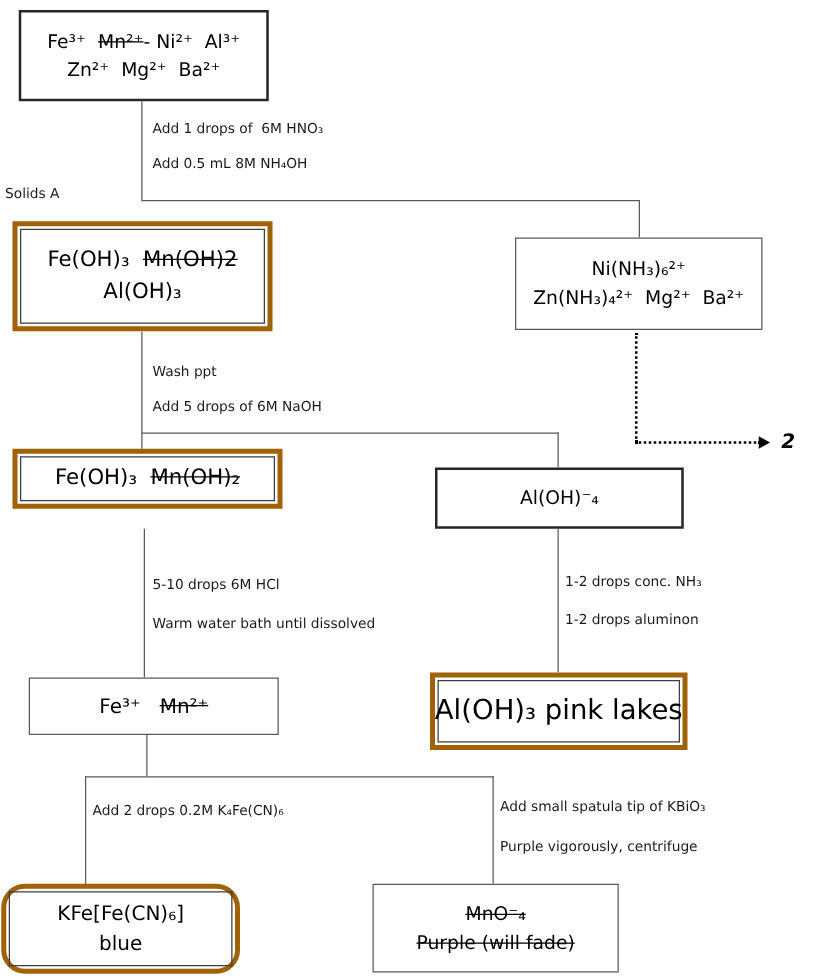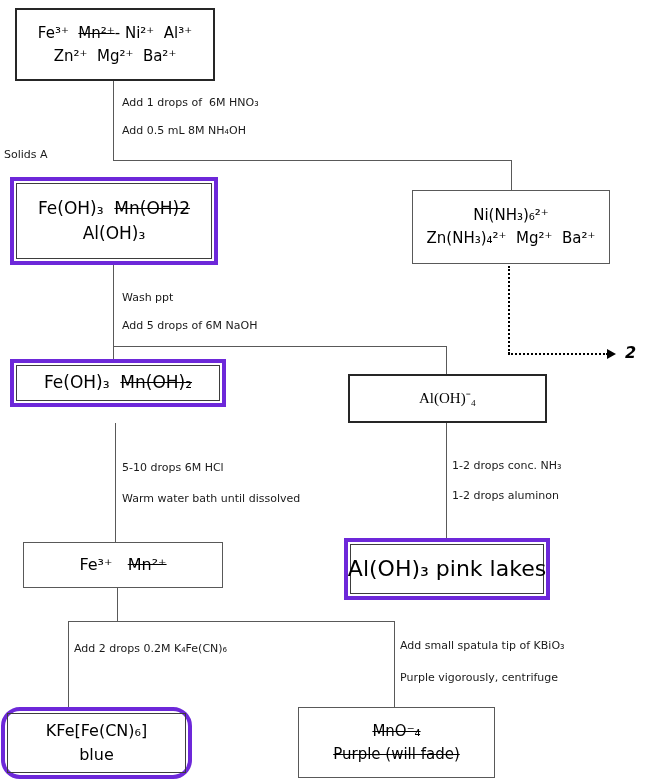--- a/index.html
+++ b/index.html
@@ -14,21 +14,21 @@
   .box{
     position:absolute;
     background:#fff;
     display:flex;flex-direction:column;align-items:center;justify-content:center;
     box-sizing:border-box;
     text-align:center;
   }
   .thick{
     position:absolute;
     background:#fff;
-    border:4px solid #6d28d9;
+    border:4px solid #a16207;
     box-sizing:border-box;
   }
   .thick-inner{
     position:absolute;
     left:2px;top:2px;right:2px;bottom:2px;
     border:1px solid #3d3d3d;
     display:flex;flex-direction:column;align-items:center;justify-content:center;
     text-align:center;
   }
   .content{white-space:pre;}
@@ -99,21 +99,21 @@
   <div class="box" style="left:412px;top:190px;width:198px;height:74px;border:1px solid #595959;font-size:15px;">
     <div class="content"><div class="rich-line"><span>Ni(NH₃)₆²⁺</span></div><div class="rich-line"><span>Zn(NH₃)₄²⁺  Mg²⁺  Ba²⁺</span></div></div>
   </div>
 
   <div class="thick" style="left:10px;top:359px;width:216px;height:48px;font-size:17px;">
     <div class="thick-inner">
       <div class="content"><div class="rich-line"><span>Fe(OH)₃  </span><span class="strike">Mn(OH)₂</span></div></div>
     </div>
   </div>
 
-  <div class="box" style="left:348px;top:374px;width:199px;height:49px;border:2px solid #262626;font-size:15px;font-family:Liberation Serif, serif;">
+  <div class="box" style="left:348px;top:374px;width:199px;height:49px;border:2px solid #262626;font-size:15px;">
     <div class="content"><div class="rich-line"><span>Al(OH)⁻₄</span></div></div>
   </div>
 
   <div class="box" style="left:23px;top:542px;width:200px;height:46px;border:1px solid #595959;font-size:16px;">
     <div class="content"><div class="rich-line"><span>Fe³⁺   </span><span class="strike">Mn²⁺</span></div></div>
   </div>
 
   <div class="thick" style="left:344px;top:538px;width:206px;height:62px;font-size:22px;">
     <div class="thick-inner">
       <div class="content"><div class="rich-line"><span>Al(OH)₃ pink lakes</span></div></div>

